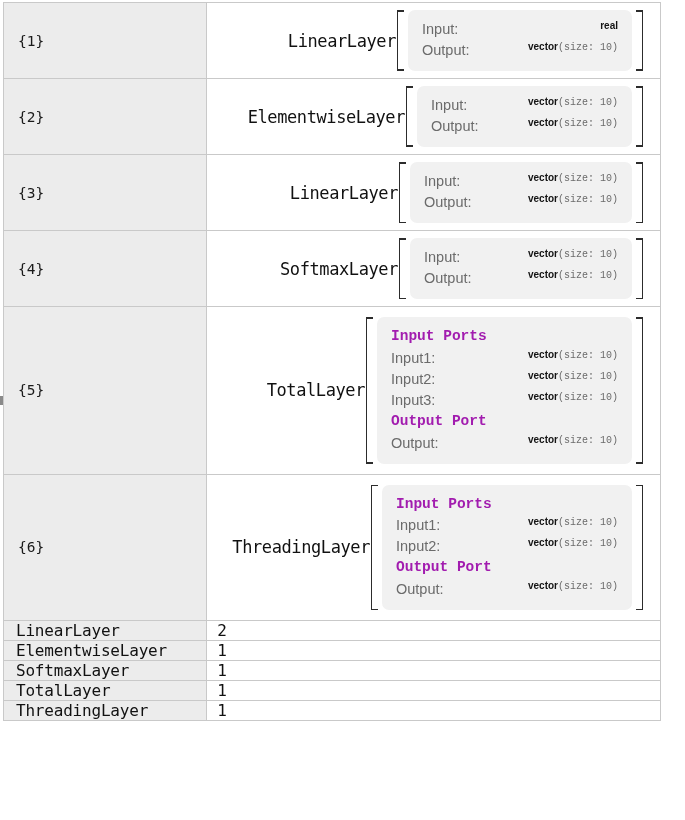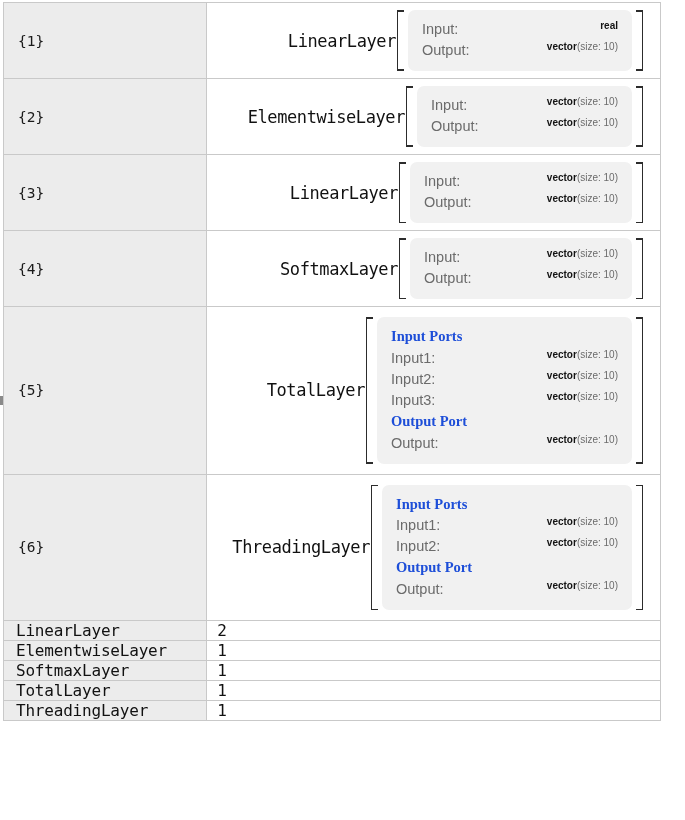--- a/index.html
+++ b/index.html
@@ -142,26 +142,27 @@
     font-size: 10px;
     color: #141414;
     font-weight: bold;
     margin-left: auto;
     padding-left: 18px;
     flex: 0 0 auto;
   }
   .p-value .dim {
     font-weight: normal;
     color: #6b6b6b;
+    font-family: Liberation Mono, monospace;
   }
   .p-section {
-    font-family: Liberation Serif, serif;
+    font-family: Liberation Mono, monospace;
     font-size: 14.5px;
     font-weight: bold;
-    color: #1d4ed8;
+    color: #a21caf;
     line-height: 1.5;
   }
 
   
   .panel.w-a { width: 224px; }
   .panel.w-b { width: 215px; }
   .panel.w-c { width: 222px; }
   .panel.w-d { width: 255px; }
   .panel.w-e { width: 250px; }
 

